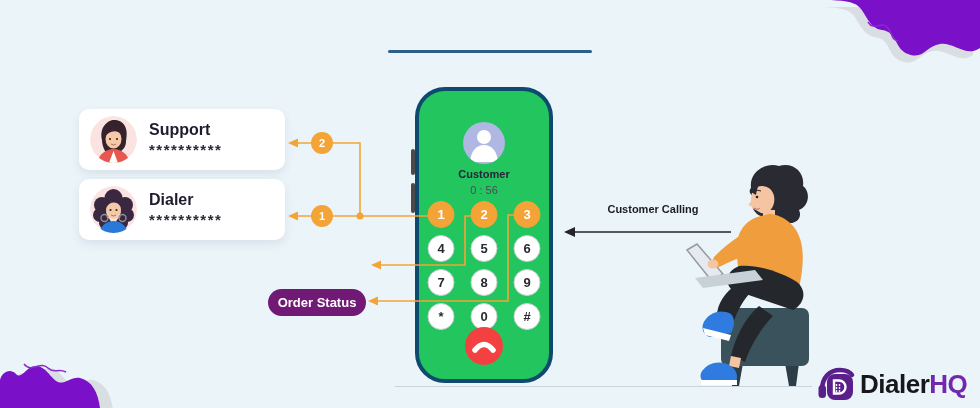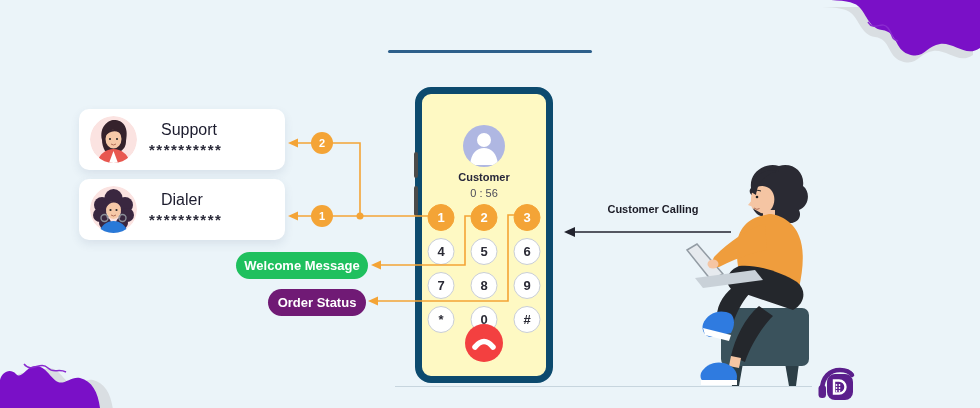--- a/index.html
+++ b/index.html
@@ -19,34 +19,34 @@
   }
   
   .dept-card {
     position:absolute; left:79px; width:206px; height:61px; background:#fff;
     border-radius:10px; box-shadow:0 4px 10px rgba(50,70,110,.10);
     display:flex; align-items:center; gap:12px; padding-left:11px;
   }
   .dept-card.support { top:109px; }
   .dept-card.sales   { top:179px; }
   .avatar { width:47px; height:47px; border-radius:50%; overflow:hidden; flex:0 0 auto; }
-  .dept-name { font-size:16px; font-weight:400; color:#1C1C2E; line-height:1.1;margin-left:12px; }
+  .dept-name { font-size:16px; font-weight:700; color:#1C1C2E; line-height:1.1; }
   .dept-mask { font-size:15px; font-weight:700; color:#2B2B3A; letter-spacing:1.5px; margin-top:3px; }
   
   .pill {
     position:absolute; height:27px; border-radius:14px; color:#fff;
     font-size:13px; font-weight:700; display:flex; align-items:center;
     justify-content:center; z-index:2;
   }
   .pill.welcome { left:236px; top:252px; width:132px; background:#1FC05E; }
   .pill.order   { left:268px; top:289px; width:98px;  background:#701a75; }
   
   .phone {
     position:absolute; left:415px; top:87px; width:138px; height:296px;
-    background:#fef9c3; border:7px solid #0c4a6e; border-radius:16px; z-index:1;
+    background:#22c55e; border:4px solid #0c4a6e; border-radius:30px; z-index:1;
   }
   .side-btn { position:absolute; left:-8px; width:4px; background:#4A4A4A; border-radius:2px; }
   .side-btn.b1 { top:58px; height:26px; }
   .side-btn.b2 { top:92px; height:30px; }
   .phone-avatar {
     position:absolute; top:31px; left:50%; transform:translateX(-50%);
     width:42px; height:42px; border-radius:50%; background:#AFB7E2; overflow:hidden;
   }
   .phone-contact {
     position:absolute; top:77px; left:0; width:100%; text-align:center;
@@ -157,23 +157,20 @@
         <circle cx="32.5" cy="32" r="3.5" fill="none" stroke="#8A8F98" stroke-width="1.4"></circle>
         <path d="M9,47 C11,39 17,35 23.5,35 C30,35 36,39 38,47 Z" fill="#2979D8"></path>
       </svg>
     </div>
     <div>
       <div class="dept-name">Dialer</div>
       <div class="dept-mask">**********</div>
     </div>
   </div>
 
-  <div class="pill welcome">
-    <span>Welcome Message</span>
-  </div>
   <div class="pill order">
     <span>Order Status</span>
   </div>
 
   <div class="phone">
     <div class="side-btn b1"></div>
     <div class="side-btn b2"></div>
     <div class="phone-avatar">
       <svg width="42" height="42" viewBox="0 0 42 42">
         <circle cx="21" cy="15" r="7" fill="#ffffff"></circle>
@@ -274,15 +271,16 @@
         <circle cx="20.5" cy="21" r="0.9"></circle>
           <circle cx="23.5" cy="21" r="0.9"></circle>
         <circle cx="20.5" cy="24" r="0.9"></circle>
           <circle cx="23.5" cy="24" r="0.9"></circle>
         <circle cx="20.5" cy="27" r="0.9"></circle>
           <circle cx="23.5" cy="27" r="0.9"></circle>
       </g>
       <path d="M34,8 a4,4 0 0 1 3,3" fill="none" stroke="#5B1F8C" stroke-width="1.6" stroke-linecap="round"></path>
       <circle cx="33" cy="9" r="1" fill="#5B1F8C"></circle>
     </svg>
+    <div class="logo-text"><span>Dialer</span><span class="hq">HQ</span></div>
   </div>
 
 </div>
 
 </body></html>

